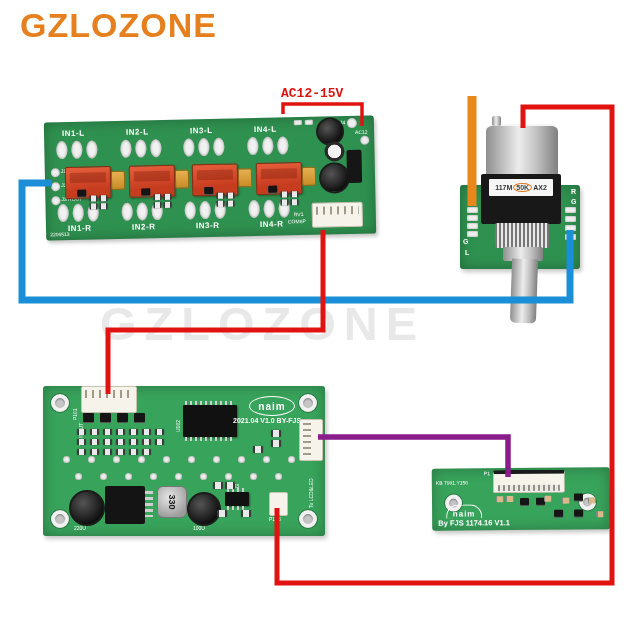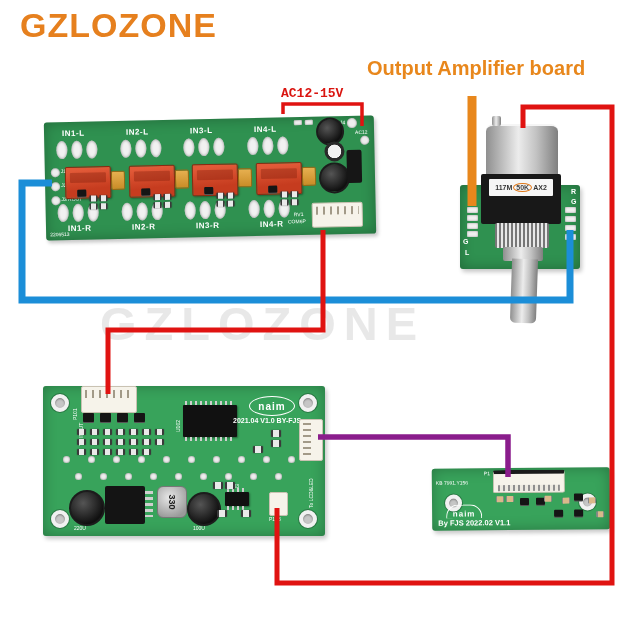--- a/index.html
+++ b/index.html
@@ -82,21 +82,20 @@
   #wires{position:absolute;left:0;top:0;z-index:5;pointer-events:none;}
 </style>
 </head>
 <body>
 
 <div id="canvas">
 
   <div class="logo">GZLOZONE</div>
   <div class="watermark">GZLOZONE</div>
   <div class="ann-power">AC12-15V</div>
-  <div class="ann-output">Output Amplifier board</div>
 
   <div class="pcb pcb-dark" id="relay-board" style="left:45px;top:119px;width:330px;height:118px;transform:rotate(-1.2deg);">
     <div class="silk s8" style="left:18px;top:8px;">IN1-L</div>
     <div class="silk s8" style="left:82px;top:8px;">IN2-L</div>
     <div class="silk s8" style="left:146px;top:8px;">IN3-L</div>
     <div class="silk s8" style="left:210px;top:8px;">IN4-L</div>
     <div class="silk s8" style="left:22px;top:103px;">IN1-R</div>
     <div class="silk s8" style="left:86px;top:103px;">IN2-R</div>
     <div class="silk s8" style="left:150px;top:103px;">IN3-R</div>
     <div class="silk s8" style="left:214px;top:103px;">IN4-R</div>
@@ -299,21 +298,21 @@
     <div class="hole" style="left:13px;top:26px;width:9px;height:9px;"></div>
     <div class="hole" style="left:147px;top:26px;width:9px;height:9px;"></div>
     <div class="conn" style="left:61px;top:2px;width:70px;height:18px;border-top:4px solid #1a1a1a;">
       <div class="comb"></div>
     </div>
     <div class="silk s5" style="left:52px;top:3px;">P1</div>
     <div class="silk s5" style="left:4px;top:12px;">KB 7991.Y156</div>
     <div class="naim-arc" style="left:14px;top:36px;width:34px;height:13px;">
       <span>naim</span>
     </div>
-    <div class="silk" style="left:6px;top:51px;font-size:7.5px;">By FJS 2022.02 V1.1</div>
+    <div class="silk" style="left:6px;top:51px;font-size:7.5px;">By FJS 1174.16 V1.1</div>
   <div class="sot" style="left: 104px; top: 14px; width: 9px; height: 7px;"></div>
       <div class="sot" style="left: 122px; top: 14px; width: 9px; height: 7px;"></div>
       <div class="sot" style="left: 142px; top: 26px; width: 9px; height: 7px;"></div>
       <div class="sot" style="left: 104px; top: 30px; width: 9px; height: 7px;"></div>
       <div class="sot" style="left: 122px; top: 42px; width: 9px; height: 7px;"></div>
       <div class="sot" style="left: 142px; top: 42px; width: 9px; height: 7px;"></div>
       <div class="sot" style="left: 88px; top: 30px; width: 9px; height: 7px;"></div>
       <div class="chip-tan" style="left: 78px; top: 16px; width: 8px; height: 6px;"></div>
       <div class="chip-tan" style="left: 92px; top: 16px; width: 8px; height: 6px;"></div>
       <div class="chip-tan" style="left: 112px; top: 28px; width: 8px; height: 6px;"></div>

